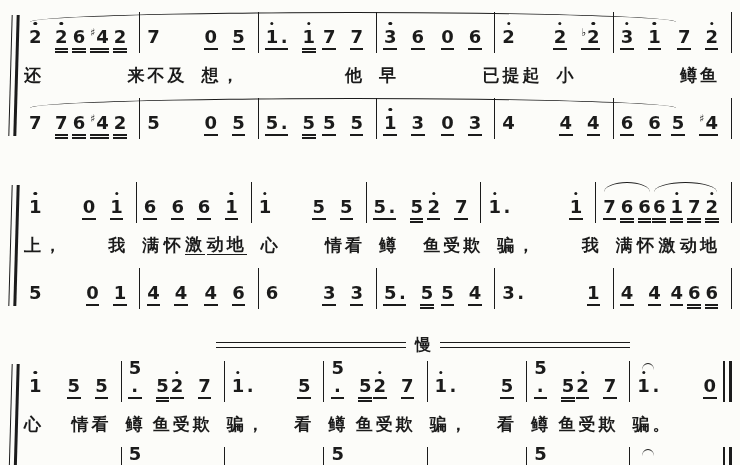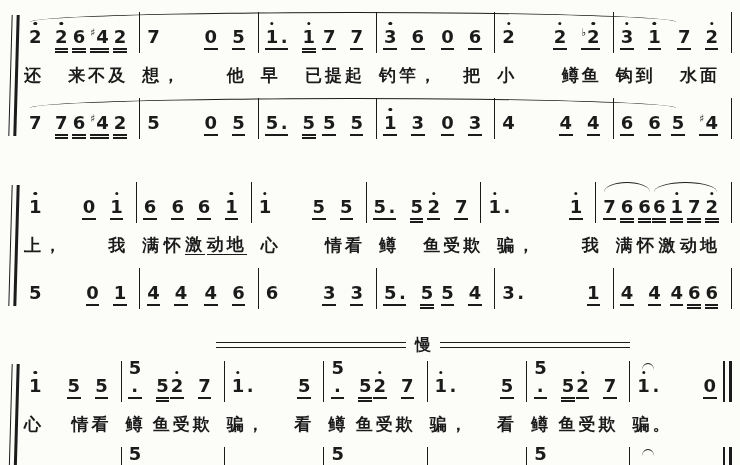--- a/index.html
+++ b/index.html
@@ -118,30 +118,22 @@
         </div>
         <div class="lbar">
           <span class="syl">想，</span>
           <span class="syl">他</span>
         </div>
         <div class="lbar">
           <span class="syl">早</span>
           <span class="syl">已提起</span>
         </div>
         <div class="lbar">
-          <span class="syl">钓竿，</span>
-          <span class="syl">把</span>
-        </div>
-        <div class="lbar">
           <span class="syl">小</span>
           <span class="syl">鳟鱼</span>
-        </div>
-        <div class="lbar">
-          <span class="syl">钩到</span>
-          <span class="syl">水面</span>
         </div>
       </div>
     <div class="vrow v2">
         <div class="bar">
           <span class="beat">
             <span class="note"><span class="dg">7</span></span>
           </span>
           <span class="beat tight">
             <span class="note"><span class="dg">7</span><span class="ul u1"></span><span class="ul u2"></span></span>
             <span class="note"><span class="dg">6</span><span class="ul u1"></span><span class="ul u2"></span></span>

